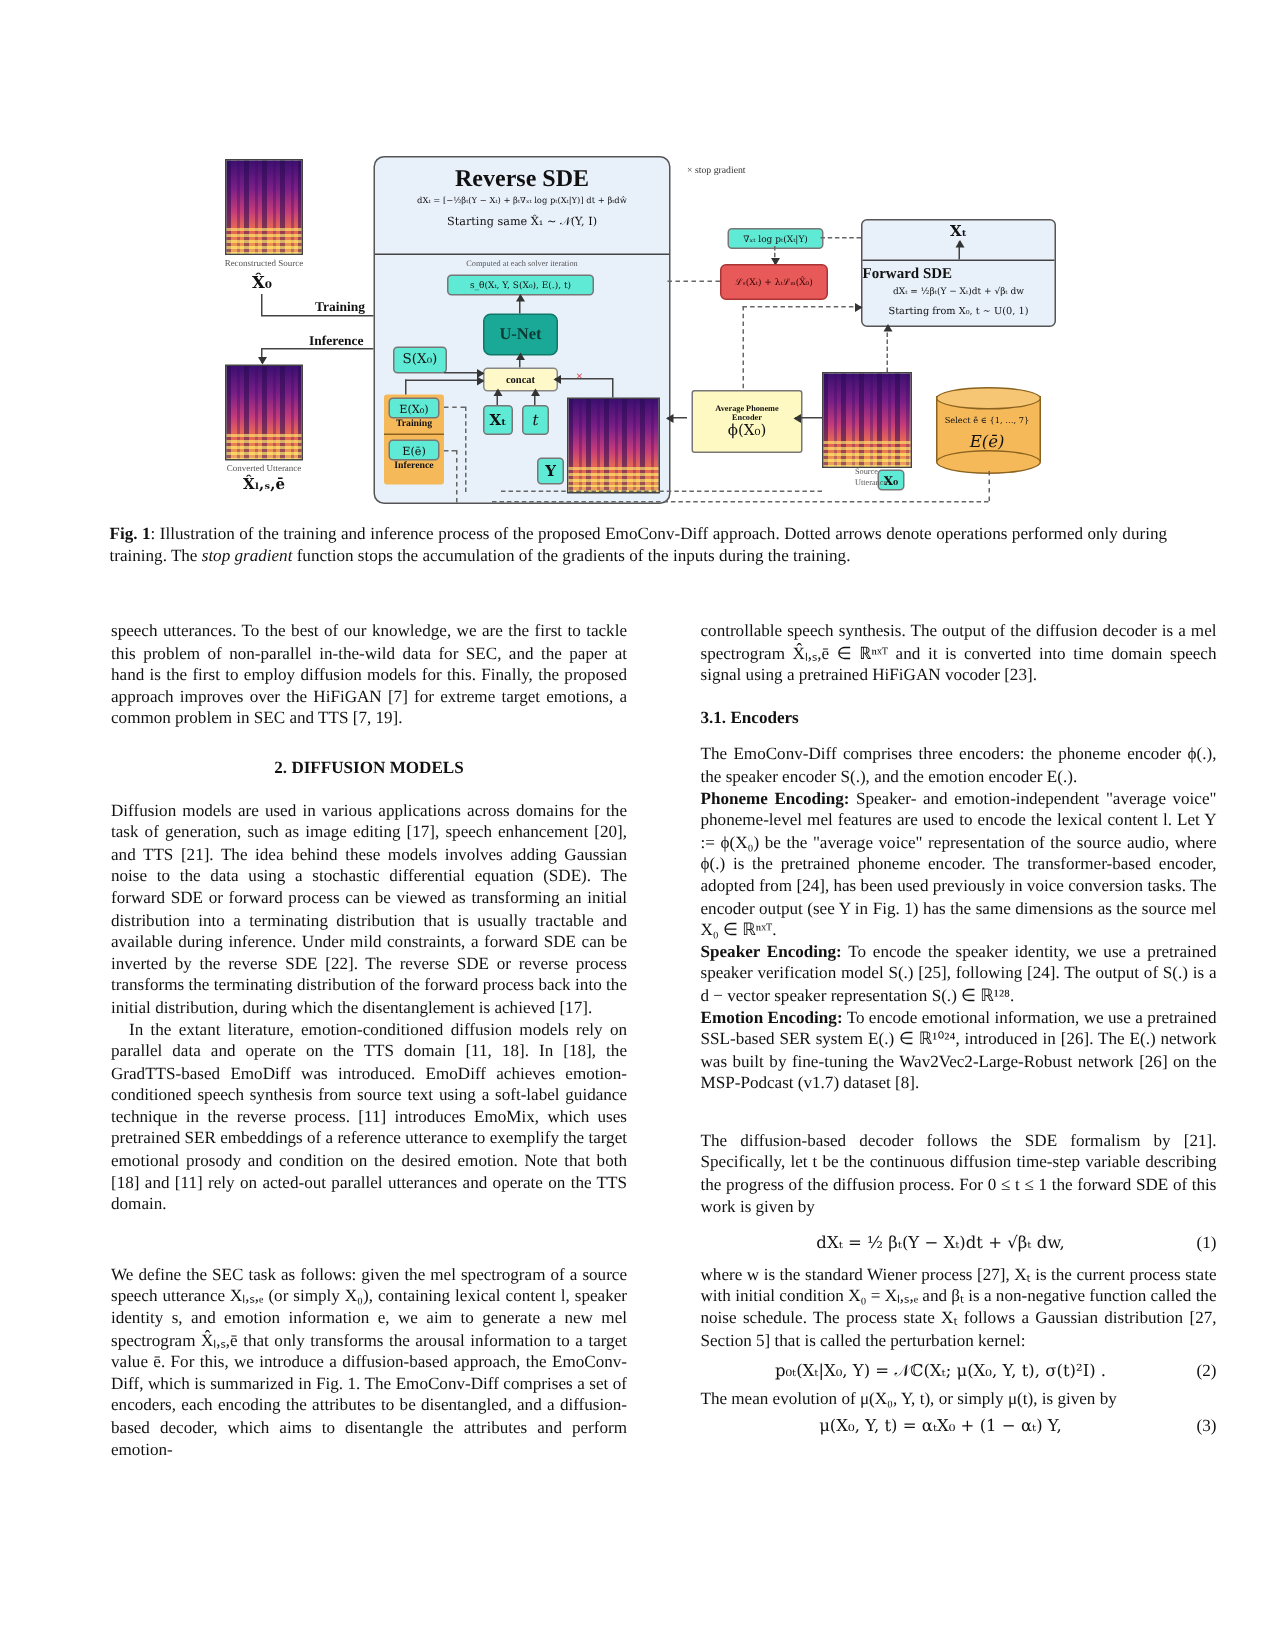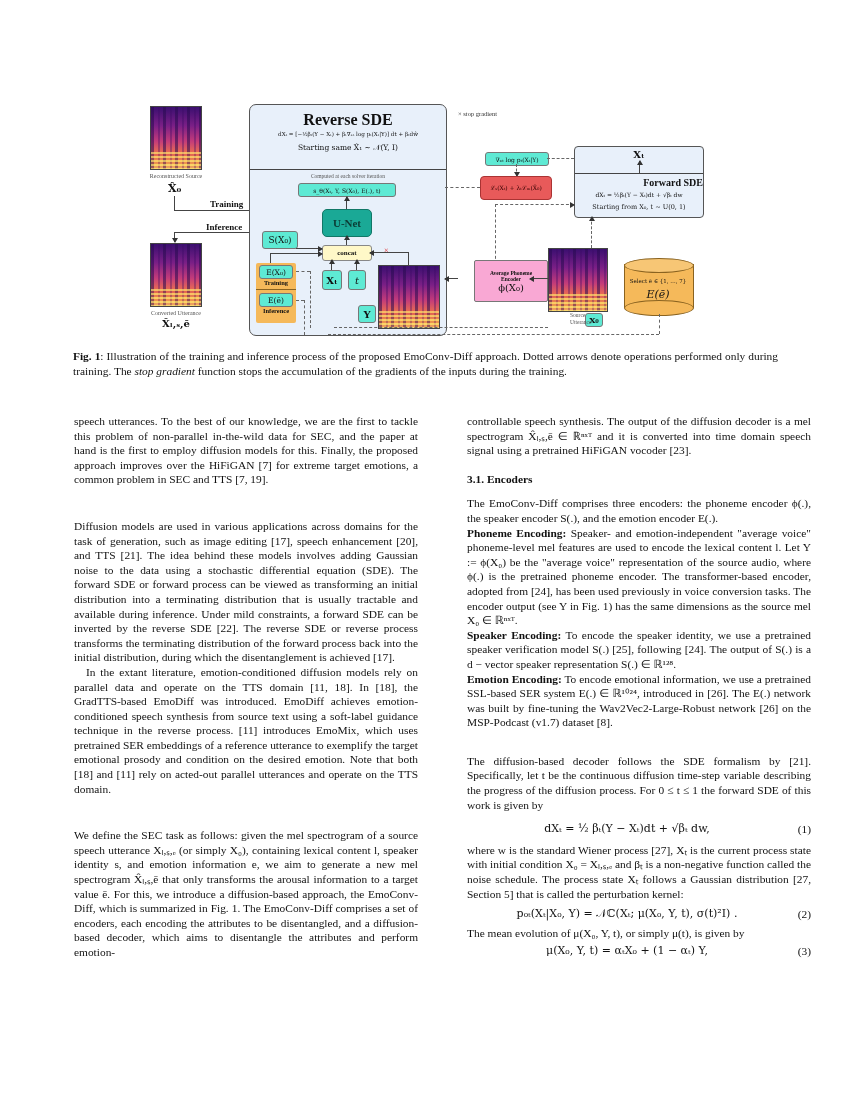--- a/index.html
+++ b/index.html
@@ -142,28 +142,28 @@
 
   <div class="box math" style="left:340px; top:78px; width:70px; height:22px; background:#e85a5a; border-color:#a33; border-radius:4px; font-size:6px; color:#300;">
     <span>ℒₛ(Xₜ) + λₜℒₘ(X̂₀)</span>
   </div>
   <div class="dash-h" style="left:305px; top:89px; width:35px;"></div>
 
   <div class="panel" style="left:434px; top:48px; width:128px; height:70px; border-radius:4px;">
     <div class="abs math" style="left:0; right:0; top:2px; text-align:center; font-size:10px; font-weight:bold;">Xₜ</div>
     <div class="abs" style="left:0; right:0; top:26px; border-top:1.5px solid #444;"></div>
     <div class="line-v arrow-u" style="left:64px; top:14px; height:12px;"></div>
-    <div class="abs" style="left:0; right:0; top:30px; text-align:right; font-size:10px; font-weight:bold;">Forward SDE</div>
+    <div class="abs" style="left:0; right:0; top:30px; text-align:left; font-size:10px; font-weight:bold;">Forward SDE</div>
     <div class="abs math" style="left:0; right:0; top:44px; text-align:center; font-size:6px; white-space:nowrap;">dXₜ = ½βₜ(Y − Xₜ)dt + √βₜ dw</div>
     <div class="abs math" style="left:0; right:0; top:56px; text-align:center; font-size:6.5px; white-space:nowrap;">Starting from X₀, t ∼ U(0, 1)</div>
   </div>
   <div class="dash-h arrow-r" style="left:355px; top:106px; width:79px;"></div>
   <div class="dash-v" style="left:355px; top:106px; height:60px;"></div>
 
-  <div class="box" style="left:334px; top:162px; width:72px; height:40px; background:#f9a8d4; flex-direction:column; border-radius:2px;">
+  <div class="box" style="left:321px; top:162px; width:72px; height:40px; background:#fef9c3; flex-direction:column; border-radius:2px;">
     <span style="font-size:5.5px; white-space:normal; text-align:center; width:60px; font-weight:bold;">Average Phoneme Encoder</span>
     <span class="math" style="font-size:10px;">ϕ(X₀)</span>
   </div>
   <div class="line-h arrow-l" style="left:305px; top:180px; width:13px;"></div>
   <div class="line-h arrow-l" style="left:390px; top:180px; width:18px;"></div>
 
   <div class="spec" style="left:408px; top:150px; width:58px; height:62px;"></div>
   <div class="dash-v arrow-u" style="left:451px; top:119px; height:31px;"></div>
   <div class="box math" style="left:409px; top:215px; width:16px; height:12px; font-size:8px; font-weight:bold;margin-left:36px;">
     <span>X₀</span>
@@ -183,20 +183,21 @@
   <div class="dash-v" style="left:519px; top:216px; height:20px;"></div>
 </div>
 
 <div id="caption">
   <b>Fig. 1</b><span>: Illustration of the training and inference process of the proposed EmoConv-Diff approach. Dotted arrows denote operations performed only during training. The </span><i>stop gradient</i><span> function stops the accumulation of the gradients of the inputs during the training.</span>
 </div>
 
 <div class="col" id="col-left">
   <p>speech utterances. To the best of our knowledge, we are the first to tackle this problem of non-parallel in-the-wild data for SEC, and the paper at hand is the first to employ diffusion models for this. Finally, the proposed approach improves over the HiFiGAN [7] for extreme target emotions, a common problem in SEC and TTS [7, 19].</p>
   <div style="height:18px;"></div>
+  <p class="sec-title">2.  DIFFUSION MODELS</p>
   <div style="height:14px;"></div>
   <p>Diffusion models are used in various applications across domains for the task of generation, such as image editing [17], speech enhancement [20], and TTS [21]. The idea behind these models involves adding Gaussian noise to the data using a stochastic differential equation (SDE). The forward SDE or forward process can be viewed as transforming an initial distribution into a terminating distribution that is usually tractable and available during inference. Under mild constraints, a forward SDE can be inverted by the reverse SDE [22]. The reverse SDE or reverse process transforms the terminating distribution of the forward process back into the initial distribution, during which the disentanglement is achieved [17].</p>
   <p class="indent">In the extant literature, emotion-conditioned diffusion models rely on parallel data and operate on the TTS domain [11, 18]. In [18], the GradTTS-based EmoDiff was introduced. EmoDiff achieves emotion-conditioned speech synthesis from source text using a soft-label guidance technique in the reverse process. [11] introduces EmoMix, which uses pretrained SER embeddings of a reference utterance to exemplify the target emotional prosody and condition on the desired emotion. Note that both [18] and [11] rely on acted-out parallel utterances and operate on the TTS domain.</p>
   <div style="height:18px;"></div>
   <div style="height:14px;"></div>
   <p>We define the SEC task as follows: given the mel spectrogram of a source speech utterance Xₗ,ₛ,ₑ (or simply X₀), containing lexical content l, speaker identity s, and emotion information e, we aim to generate a new mel spectrogram X̂ₗ,ₛ,ē that only transforms the arousal information to a target value ē. For this, we introduce a diffusion-based approach, the EmoConv-Diff, which is summarized in Fig. 1. The EmoConv-Diff comprises a set of encoders, each encoding the attributes to be disentangled, and a diffusion-based decoder, which aims to disentangle the attributes and perform emotion-</p>
 </div>
 
 <div class="col" id="col-right">
   <p>controllable speech synthesis. The output of the diffusion decoder is a mel spectrogram X̂ₗ,ₛ,ē ∈ ℝⁿˣᵀ and it is converted into time domain speech signal using a pretrained HiFiGAN vocoder [23].</p>

